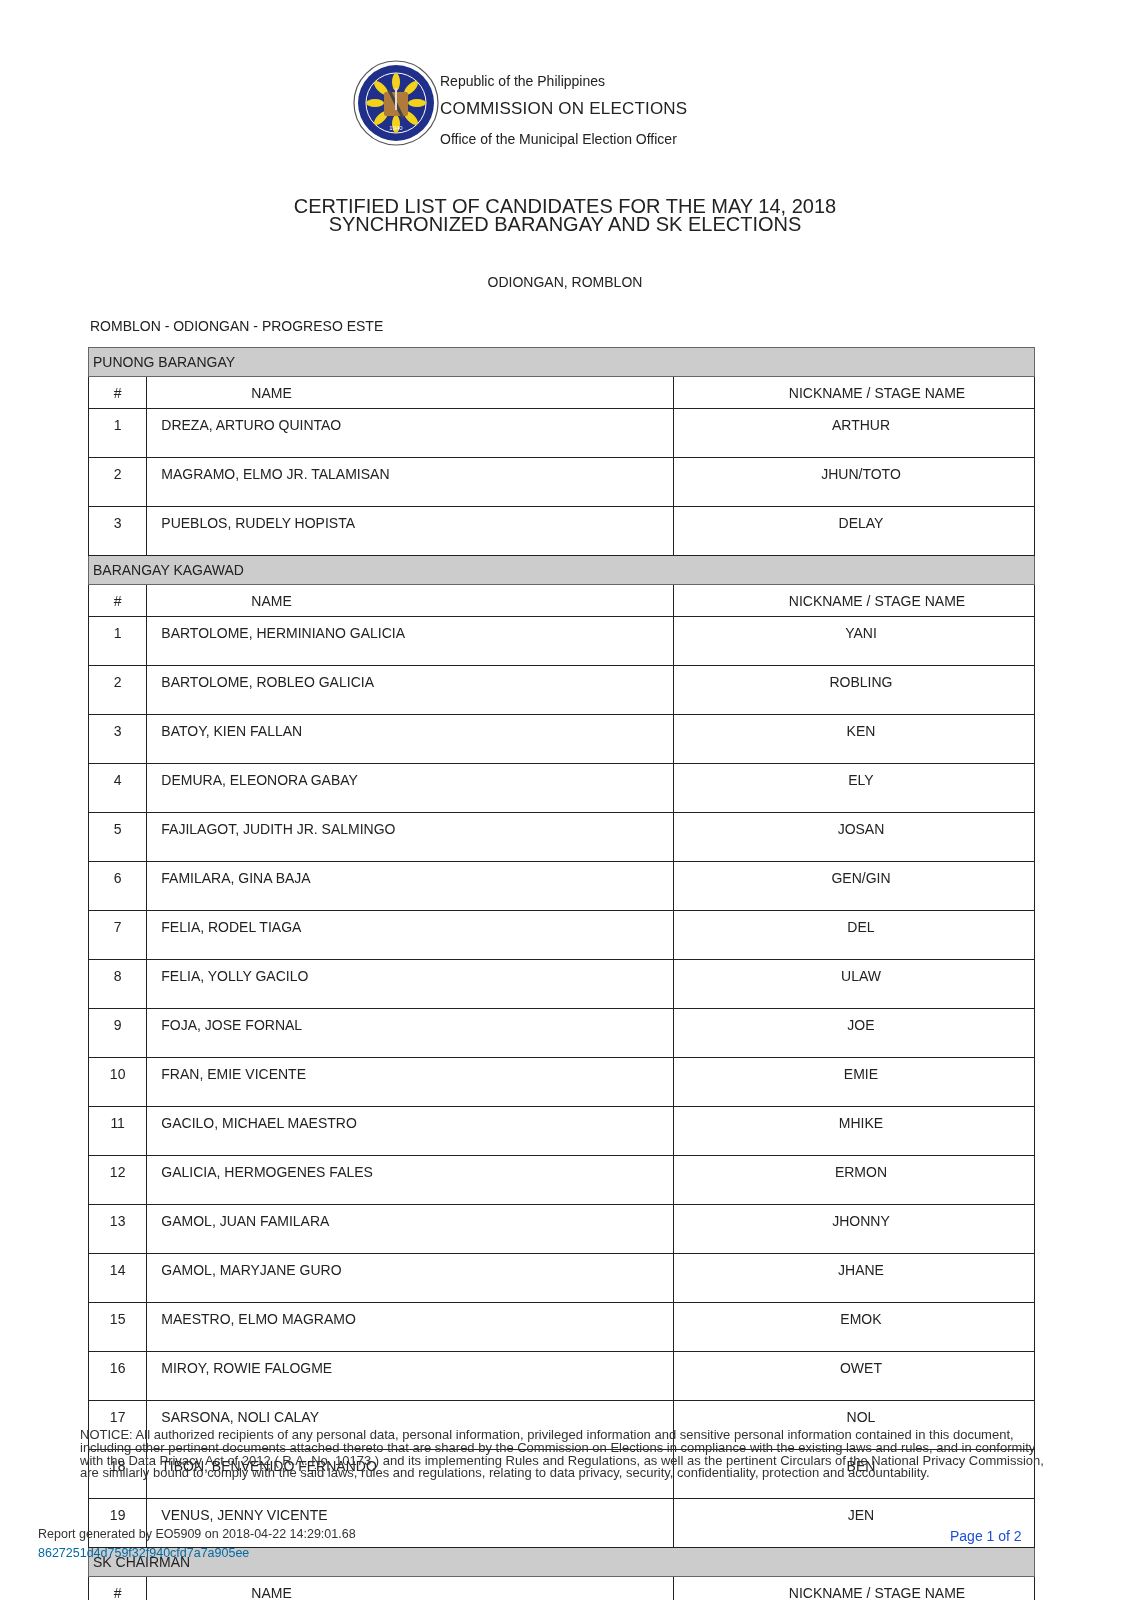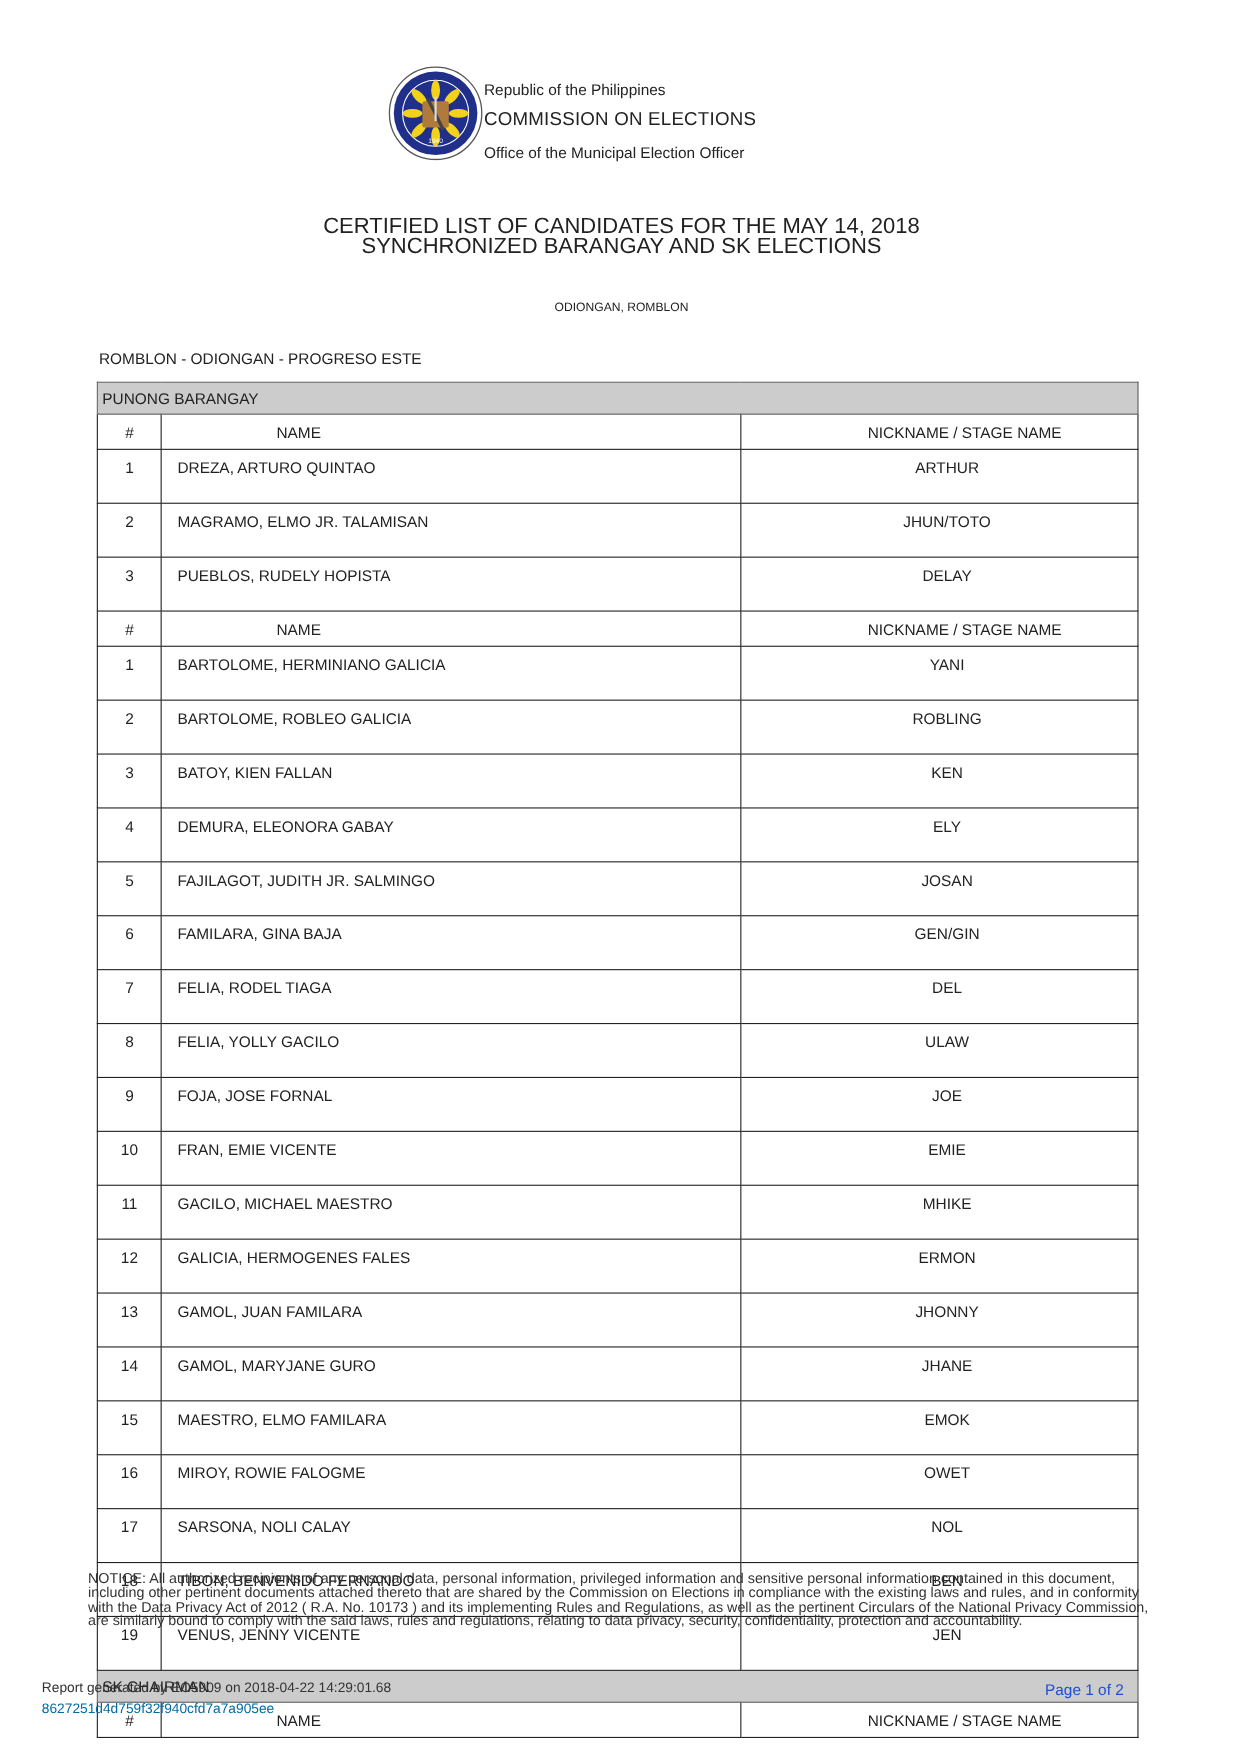--- a/index.html
+++ b/index.html
@@ -8,21 +8,21 @@
       font-family: "Liberation Sans", sans-serif; color: #222;
     }
     .seal { position: absolute; left: 353px; top: 60px; width: 86px; height: 86px; }
     .hdr-line { position: absolute; left: 440px; width: 260px; text-align: left; white-space: nowrap; }
     .hdr-rep { top: 73px; font-size: 14px; }
     .hdr-com { top: 99px; font-size: 17px; letter-spacing: 0.2px; }
     .hdr-off { top: 131px; font-size: 14px; }
     .title { position: absolute; left: 0; width: 1130px; text-align: center; font-size: 20px; line-height: 19px; }
     .title1 { top: 197px; }
     .title2 { top: 215px; }
-    .place { position: absolute; left: 0; width: 1130px; text-align: center; top: 274px; font-size: 11px; }
+    .place { position: absolute; left: 0; width: 1130px; text-align: center; top: 274px; font-size: 14px; }
     .barangay { position: absolute; left: 90px; top: 318px; font-size: 14px; }
 
     table.cands {
       position: absolute; left: 88px; top: 347px; width: 947px;
       border-collapse: collapse; font-size: 14px;
     }
     table.cands td { border: 1.5px solid #222; padding: 0; vertical-align: top; }
     tr.sec td {
       background: #cccccc; height: 28px; vertical-align: middle; padding-left: 4px;
       border-color: #666;
@@ -100,20 +100,23 @@
       <tr class="row">
         <td class="c-num">2</td>
         <td class="c-name">MAGRAMO, ELMO JR. TALAMISAN</td>
         <td class="c-nick">JHUN/TOTO</td>
       </tr>
       <tr class="row">
         <td class="c-num">3</td>
         <td class="c-name">PUEBLOS, RUDELY HOPISTA</td>
         <td class="c-nick">DELAY</td>
       </tr>
+      <tr class="sec">
+        <td colspan="3">BARANGAY KAGAWAD</td>
+      </tr>
       <tr class="colhdr">
         <td class="c-num">#</td>
         <td class="c-name">NAME</td>
         <td class="c-nick">NICKNAME / STAGE NAME</td>
       </tr>
       <tr class="row">
         <td class="c-num">1</td>
         <td class="c-name">BARTOLOME, HERMINIANO GALICIA</td>
         <td class="c-nick">YANI</td>
       </tr>
@@ -177,21 +180,21 @@
         <td class="c-name">GAMOL, JUAN FAMILARA</td>
         <td class="c-nick">JHONNY</td>
       </tr>
       <tr class="row">
         <td class="c-num">14</td>
         <td class="c-name">GAMOL, MARYJANE GURO</td>
         <td class="c-nick">JHANE</td>
       </tr>
       <tr class="row">
         <td class="c-num">15</td>
-        <td class="c-name">MAESTRO, ELMO FAMILARA</td>
+        <td class="c-name">MAESTRO, ELMO MAGRAMO</td>
         <td class="c-nick">EMOK</td>
       </tr>
       <tr class="row">
         <td class="c-num">16</td>
         <td class="c-name">MIROY, ROWIE FALOGME</td>
         <td class="c-nick">OWET</td>
       </tr>
       <tr class="row">
         <td class="c-num">17</td>
         <td class="c-name">SARSONA, NOLI CALAY</td>

